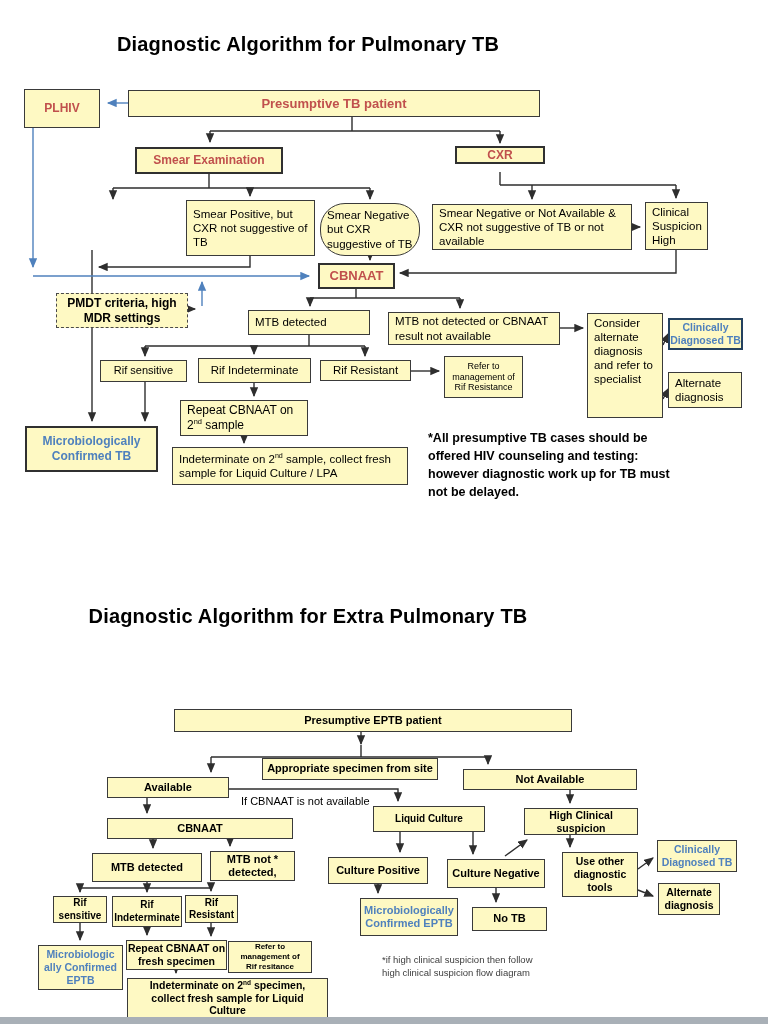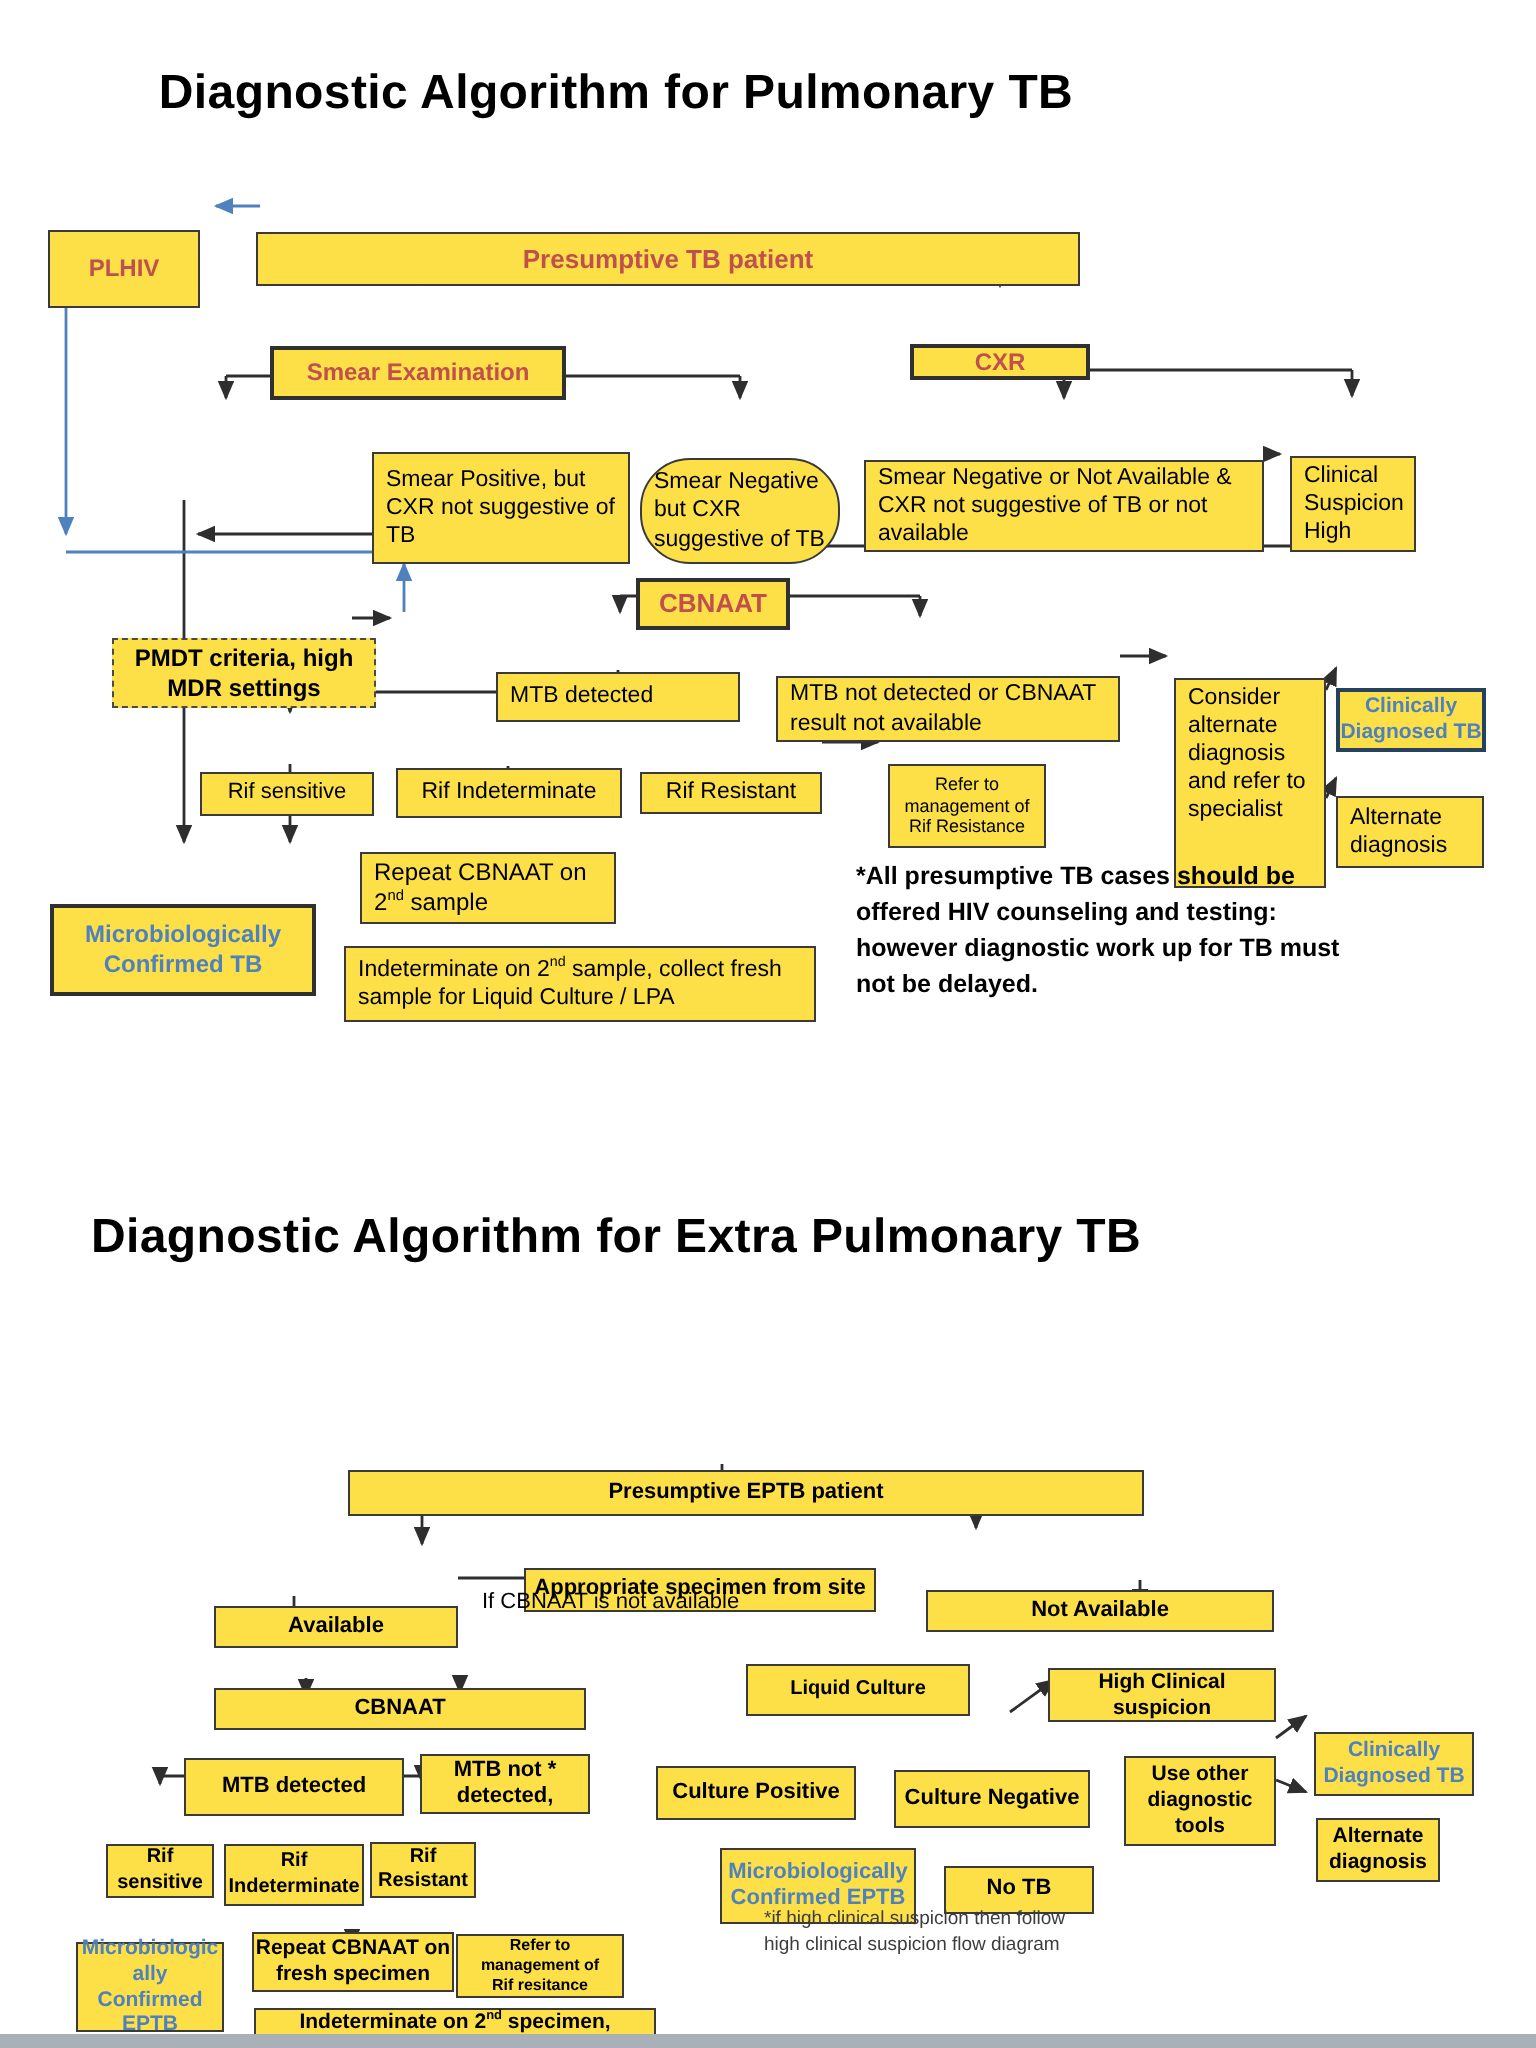--- a/index.html
+++ b/index.html
@@ -1,21 +1,21 @@
 <!DOCTYPE html>
 <html><head>
 <meta charset="utf-8">
 <style>
   html,body{margin:0;padding:0;background:#fff;}
   #page{position:relative;width:768px;height:1024px;background:#ffffff;overflow:hidden;
         font-family:"Liberation Sans",sans-serif;color:#000;}
-  .title{position:absolute;left:0;width:616px;text-align:center;font-weight:bold;font-size:24px;letter-spacing:.2px;}
-  .box{position:absolute;box-sizing:border-box;border:1.5px solid #3a3a3a;background:#fde047;
+  .title{position:absolute;left:0;width:616px;text-align:center;font-weight:bold;font-size:20px;letter-spacing:.2px;}
+  .box{position:absolute;box-sizing:border-box;border:1.5px solid #3a3a3a;background:#fef9c3;
        display:flex;align-items:center;justify-content:center;text-align:center;
-       line-height:1.22;font-size:11.5px;margin-top:26px;}
+       line-height:1.22;font-size:11.5px;}
   .left{justify-content:flex-start;text-align:left;padding:2px 4px 2px 6px;}
   .red{color:#c0504d;font-weight:bold;}
   .blue{color:#4f81bd;font-weight:bold;}
   .bold{font-weight:bold;}
   .pre{white-space:pre-line;}
   .b2x{border-width:2px;border-color:#303030;}
   .dashed{border:1.2px dashed #4a4a4a;}
   .navy{border:2px solid #24415f;}
   sup{font-size:0.62em;line-height:0;}
   .note1{position:absolute;font-size:12.5px;font-weight:bold;line-height:1.45;}
@@ -189,21 +189,21 @@
   <div class="box blue" style="left:657px;top:840px;width:80px;height:32px;font-size:10.5px;">Clinically Diagnosed TB</div>
 
   <div class="box bold" style="left:658px;top:883px;width:62px;height:32px;font-size:10.5px;">Alternate diagnosis</div>
 
   <div class="box bold" style="left:53px;top:896px;width:54px;height:27px;font-size:10px;">Rif sensitive</div>
 
   <div class="box bold" style="left:112px;top:896px;width:70px;height:31px;font-size:10px;">Rif Indeterminate</div>
 
   <div class="box bold" style="left:185px;top:895px;width:53px;height:28px;font-size:10px;">Rif Resistant</div>
 
-  <div class="box blue pre" style="left:38px;top:945px;width:74px;height:45px;font-size:10.5px;">Microbiologic
+  <div class="box blue pre" style="left:38px;top:945px;width:85px;height:45px;font-size:10.5px;">Microbiologic
 ally Confirmed
 EPTB</div>
 
   <div class="box bold" style="left:126px;top:940px;width:101px;height:30px;font-size:10.5px;">Repeat CBNAAT on fresh specimen</div>
 
   <div class="box bold pre" style="left:228px;top:941px;width:84px;height:32px;font-size:8px;">Refer to
 management of
 Rif resitance</div>
 
   <div class="box bold" style="left:127px;top:978px;width:201px;height:40px;font-size:10.5px;padding:2px 4px;">

